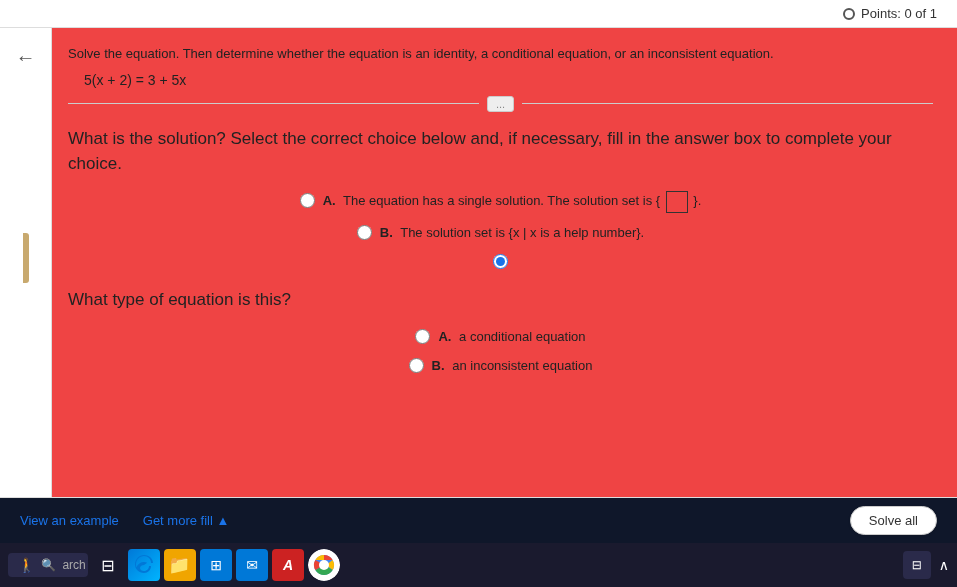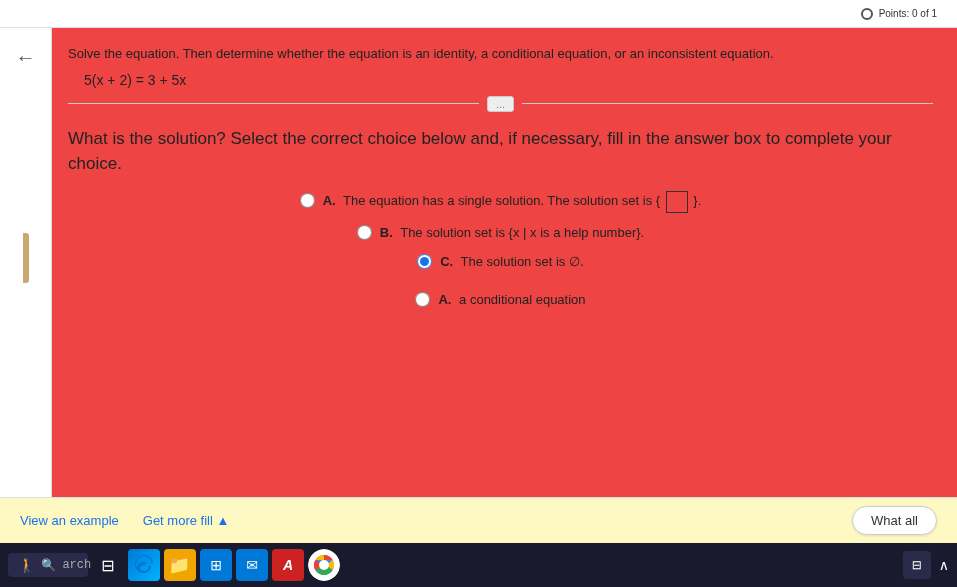--- a/index.html
+++ b/index.html
@@ -17,21 +17,21 @@
     .top-bar {
       background: #fff;
       display: flex;
       align-items: center;
       justify-content: flex-end;
       padding: 4px 20px;
       border-bottom: 1px solid #ddd;
       min-height: 28px;
     }
     .points-label {
-      font-size: 10px;
+      font-size: 13px;
       color: #333;
       display: flex;
       align-items: center;
       gap: 6px;
     }
     .points-circle {
       width: 12px; height: 12px;
       border-radius: 50%;
       border: 2px solid #555;
       display: inline-block;
@@ -145,21 +145,21 @@
       border: 1px solid #333;
       width: 22px;
       height: 22px;
       font-size: 11px;
       margin: 0 2px;
       vertical-align: middle;
     }
 
     
     .bottom-bar {
-      background: #fef9c3;
+      background: #0f172a;
       border-top: 1px solid #ddd;
       display: flex;
       align-items: center;
       justify-content: space-between;
       padding: 0 20px;
       min-height: 46px;
     }
     .bottom-links {
       display: flex;
       gap: 24px;
@@ -287,60 +287,66 @@
       <div class="option-row">
         <input type="radio" name="q1" id="q1b" style="">
         <label for="q1b">
           <span class="option-label">B.</span>
           <span>The solution set is {x | x is a help number}.</span>
         </label>
       </div>
 
       <div class="option-row">
         <input type="radio" name="q1" id="q1c" checked="" style="">
-        <label for="q1c">
-          <span class="option-label">C.</span>
-          <span>The solution set is ∅.</span>
-        </label>
-      </div>
-
-    </div>
-
+      </div>
+
+    </div>
+
+    <div class="sub-question">
+      <span>What type of equation is this?</span>
+    </div>
 
     <div class="options-group">
 
       <div class="option-row">
         <input type="radio" name="q2" id="q2a" style="">
         <label for="q2a">
           <span class="option-label">A.</span>
           <span>a conditional equation</span>
         </label>
       </div>
 
+      <div class="option-row">
+        <input type="radio" name="q2" id="q2b" style="">
+        <label for="q2b">
+          <span class="option-label">B.</span>
+          <span>an inconsistent equation</span>
+        </label>
+      </div>
 
 
     </div>
 
   </div>
 </div>
 
 <div class="bottom-bar">
   <div class="bottom-links">
     <a class="bottom-link" href="#">View an example</a>
     <a class="bottom-link" href="#">Get more fill ▲</a>
   </div>
-  <button class="clear-all-btn">What all</button>
+  <button class="clear-all-btn">Solve all</button>
 </div>
 
 <div class="taskbar">
 
   <div class="taskbar-search">
     <span style="font-size:14px;">🚶</span>
     <span style="font-size:12px;">🔍</span>
-    <span style="color:#aaa;font-size:12px;font-family:Liberation Mono, monospace;">arch</span>
+    <span style="color:#aaa;font-size:12px;">arch</span>
   </div>
 
   <div class="taskbar-icon" style="background:transparent;color:#fff;font-size:16px;">⊟</div>
 
   <div class="taskbar-icon edge" style="overflow:hidden;">
     <svg width="20" height="20" viewBox="0 0 20 20">
         <path d="M17 8c0-4-3-7-7-7C5.5 1 2 5 2 9.5c0 1 .2 2 .5 2.8C3.8 9 6.5 7 10 7c1.2 0 2.3.3 3.2.8L10 10c-2 0-4 1-4 3s2 3 4 3c3 0 5-2.5 5-5h2c0 4-3 7-7 7C5 18 1 14.4 1 9.5 1 4.2 5 0 10 0c5.5 0 9 4 9 8h-2z" fill="#0078d7"></path>
       </svg>
   </div>
 

